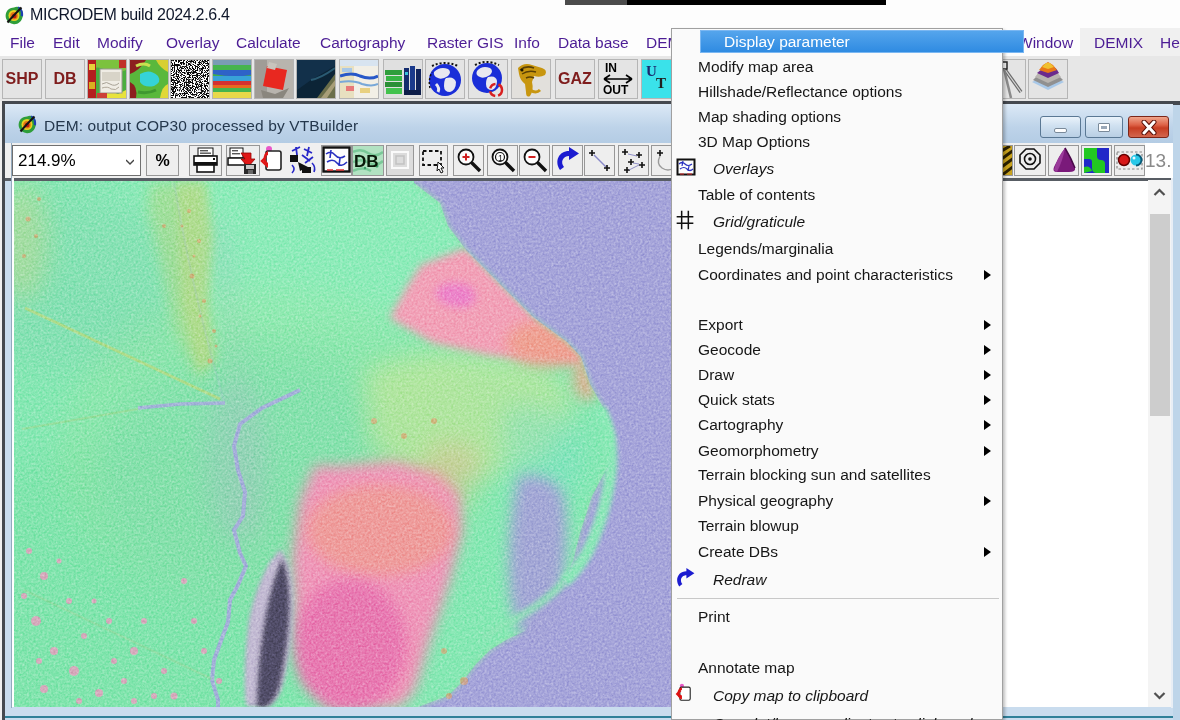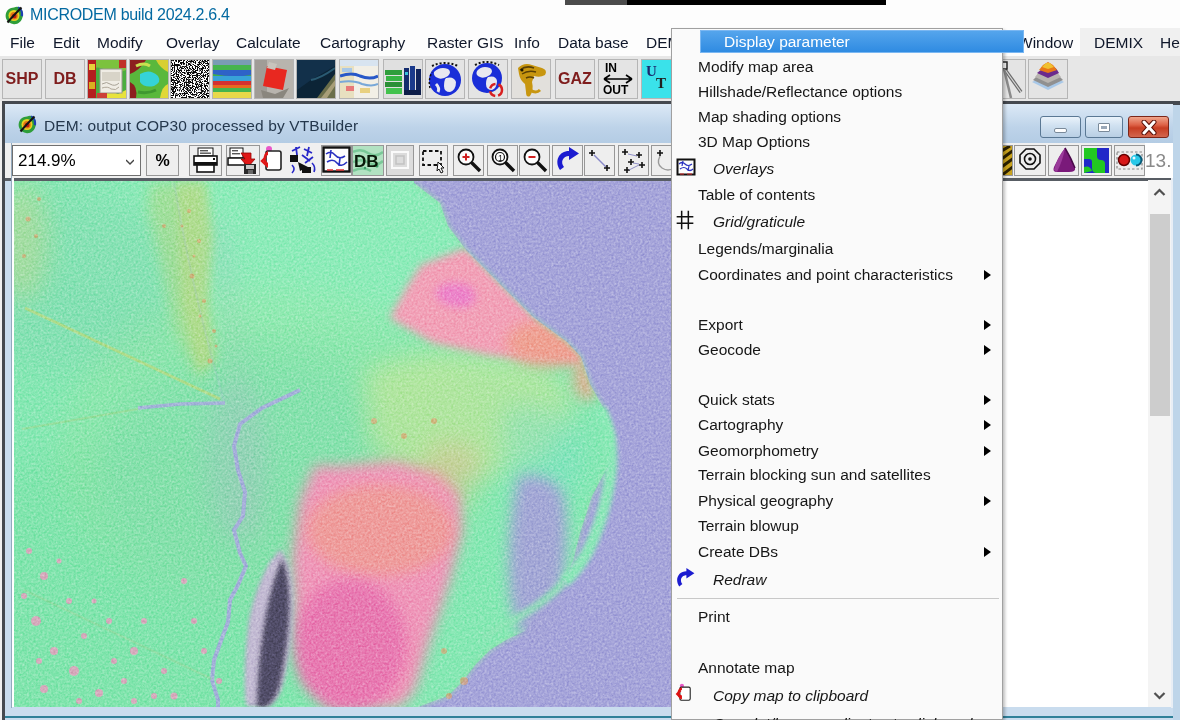--- a/index.html
+++ b/index.html
@@ -1,24 +1,24 @@
 <!DOCTYPE html>
 <html><head>
 <meta charset="utf-8">
 <style>
 * { margin:0; padding:0; box-sizing:border-box; }
 html,body { width:1180px; height:720px; overflow:hidden; }
 body { font-family:"Liberation Sans", sans-serif; background:#f0f0f0; position:relative; }
 .abs { position:absolute; }
 
 #titlebar { left:0; top:0; width:1180px; height:28px; background:#fdfdfd; }
-#titletext { left:30px; top:6px; font-size:16px; letter-spacing:-0.3px; color:#0369a1; }
+#titletext { left:30px; top:6px; font-size:16px; letter-spacing:-0.3px; color:#0f172a; }
 #topblack { left:565px; top:0; width:321px; height:5px; background:#000; }
 #topblack i { position:absolute; left:0; top:0; width:62px; height:5px; background:#4b4b4b; }
-#menubar { left:0; top:28px; width:1080px; height:28px; background:#fdfdfd; font-size:15.5px; color:#0f172a; }
+#menubar { left:0; top:28px; width:1080px; height:28px; background:#fdfdfd; font-size:15.5px; color:#4c1d95; }
 #menubar span { position:absolute; top:6px; }
 
 #toolbar { left:0; top:56px; width:1180px; height:45px; background:#e7e7e7; }
 .tbtn { position:absolute; top:3px; width:40px; height:40px; background:#e4e4e4; border:1px solid #b5b5b5; overflow:hidden; }
 .tbtn.txt { font-weight:bold; font-size:16px; text-align:center; line-height:38px; color:#7f1d1d; }
 .tbtn svg { position:absolute; left:0; top:0; }
 
 #cw-top { left:2px; top:101px; width:1178px; height:4px; background:#45494f; }
 #cw-left-dark { left:2px; top:101px; width:3px; height:619px; background:#45494f; }
 #cw-left-blue { left:5px; top:104px; width:6px; height:616px; background:#c9dcee; }
@@ -622,20 +622,21 @@
   <div class="mi" style="top:51px">Hillshade/Reflectance options</div>
   <div class="mi" style="top:76px">Map shading options</div>
   <div class="mi" style="top:101px">3D Map Options</div>
   <div class="mi ico" style="top:128px">Overlays</div>
   <div class="mi" style="top:154px">Table of contents</div>
   <div class="mi ico" style="top:181px">Grid/graticule</div>
   <div class="mi" style="top:208px">Legends/marginalia</div>
   <div class="mi" style="top:234px">Coordinates and point characteristics<i class="arr"></i></div>
   <div class="mi" style="top:284px">Export<i class="arr"></i></div>
   <div class="mi" style="top:309px">Geocode<i class="arr"></i></div>
+  <div class="mi" style="top:334px">Draw<i class="arr"></i></div>
   <div class="mi" style="top:359px">Quick stats<i class="arr"></i></div>
   <div class="mi" style="top:384px">Cartography<i class="arr"></i></div>
   <div class="mi" style="top:410px">Geomorphometry<i class="arr"></i></div>
   <div class="mi" style="top:434px">Terrain blocking sun and satellites</div>
   <div class="mi" style="top:460px">Physical geography<i class="arr"></i></div>
   <div class="mi" style="top:485px">Terrain blowup</div>
   <div class="mi" style="top:511px">Create DBs<i class="arr"></i></div>
   <div class="mi ico" style="top:539px">Redraw</div>
   <div id="msep"></div>
   <div class="mi" style="top:576px">Print</div>

